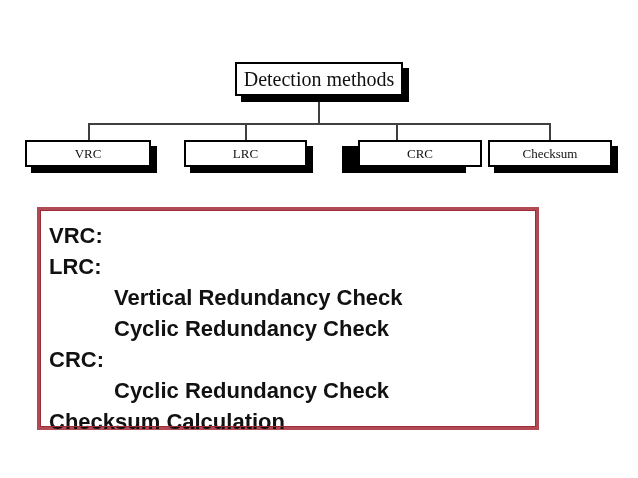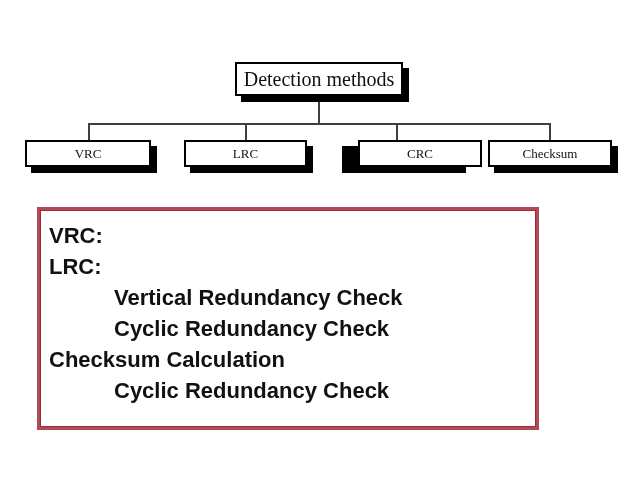--- a/index.html
+++ b/index.html
@@ -121,17 +121,18 @@
   <div class="node leaf" id="node-vrc">VRC</div>
   <div class="node leaf" id="node-lrc">LRC</div>
   <div class="node leaf" id="node-crc">CRC</div>
   <div class="node leaf" id="node-checksum">Checksum</div>
 
   <div id="legend">
     <div class="legend-line">VRC:</div>
     <div class="legend-line">LRC:</div>
     <div class="legend-line indent">Vertical Redundancy Check</div>
     <div class="legend-line indent">Cyclic Redundancy Check</div>
+    <div class="legend-line">CRC:</div>
+    <div class="legend-line indent">Cyclic Redundancy Check</div>
     <div class="legend-line">Checksum Calculation</div>
-    <div class="legend-line indent">Cyclic Redundancy Check</div>
   </div>
 
 </div>
 
 </body></html>

